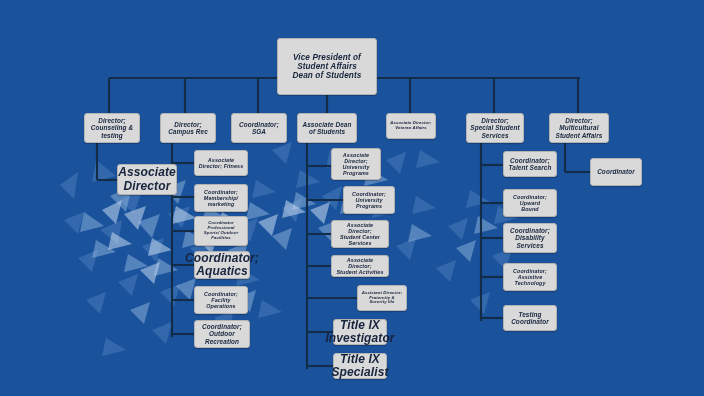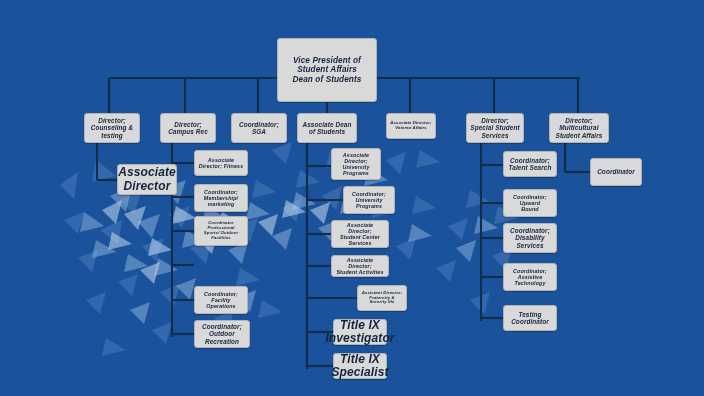--- a/index.html
+++ b/index.html
@@ -166,21 +166,21 @@
       <line x1="481" y1="203" x2="503" y2="203"></line>
       <line x1="481" y1="238" x2="503" y2="238"></line>
       <line x1="481" y1="277" x2="503" y2="277"></line>
       <line x1="481" y1="318" x2="503" y2="318"></line>
 
       <line x1="565" y1="143" x2="565" y2="172"></line>
       <line x1="565" y1="172" x2="590" y2="172"></line>
     </g>
   </svg>
 
-  <div class="node s-root" style="left:277px;top:38px;width:100px;height:64px;">Vice President of Student Affairs
+  <div class="node s-root" style="left:277px;top:38px;width:100px;height:57px;">Vice President of Student Affairs
 Dean of Students</div>
 
   <div class="node s-md" style="left:84px;top:113px;width:56px;height:30px;">Director;
 Counseling &amp;
 testing</div>
 
   <div class="node s-md" style="left:160px;top:113px;width:56px;height:30px;">Director;
 Campus Rec</div>
 
   <div class="node s-md" style="left:231px;top:113px;width:56px;height:30px;">Coordinator;
@@ -208,20 +208,22 @@
 
   <div class="node s-sm" style="left:194px;top:184px;width:54px;height:28px;">Coordinator;
 Membership/
 marketing</div>
 
   <div class="node s-xs" style="left:194px;top:216px;width:54px;height:30px;">Coordinator
 Professional
 Sports/ Outdoor
 Facilities</div>
 
+  <div class="node s-lg" style="left:194px;top:251px;width:56px;height:28px;">Coordinator;
+Aquatics</div>
 
   <div class="node s-sm" style="left:194px;top:286px;width:54px;height:28px;">Coordinator;
 Facility
 Operations</div>
 
   <div class="node s-md" style="left:194px;top:320px;width:56px;height:28px;">Coordinator;
 Outdoor
 Recreation</div>
 
   <div class="node s-sm" style="left:331px;top:148px;width:50px;height:32px;">Associate

